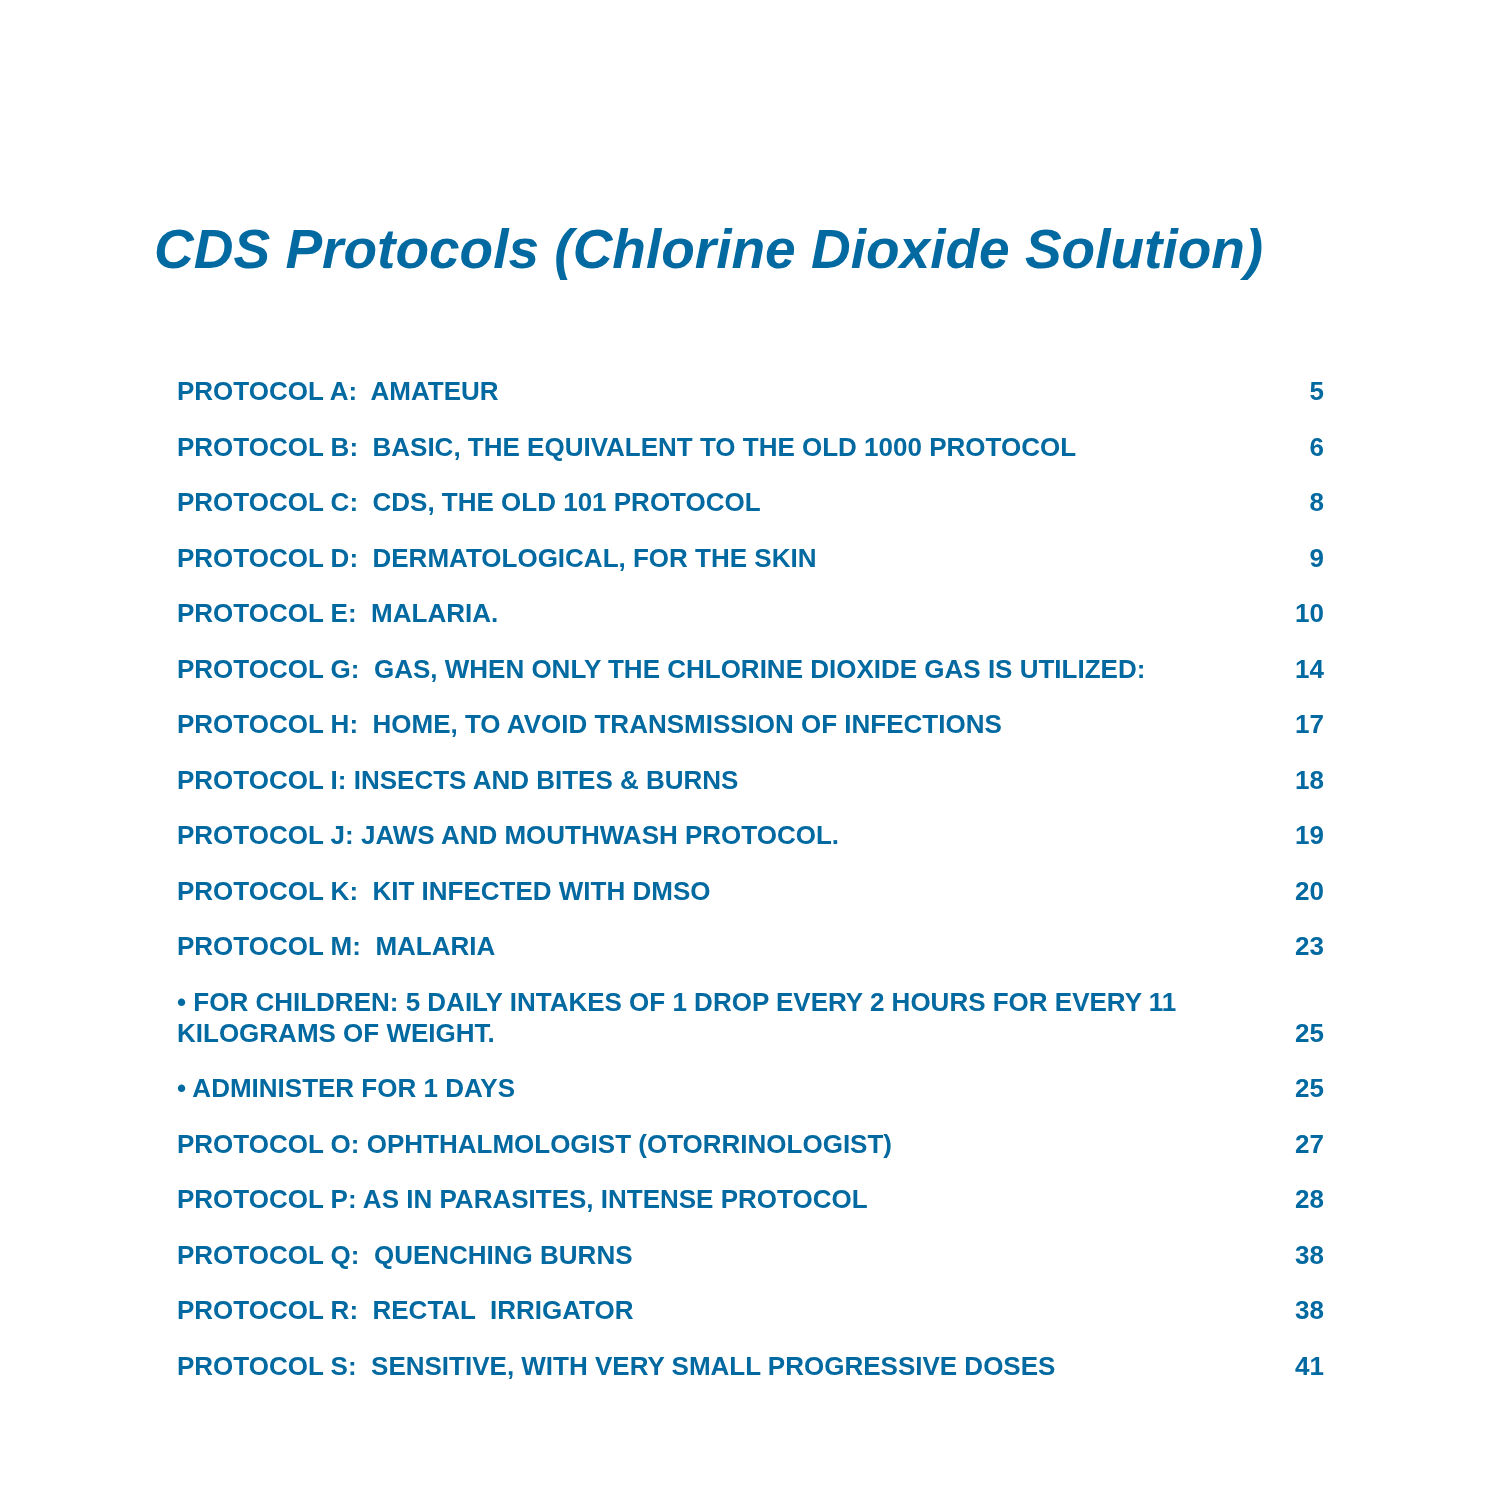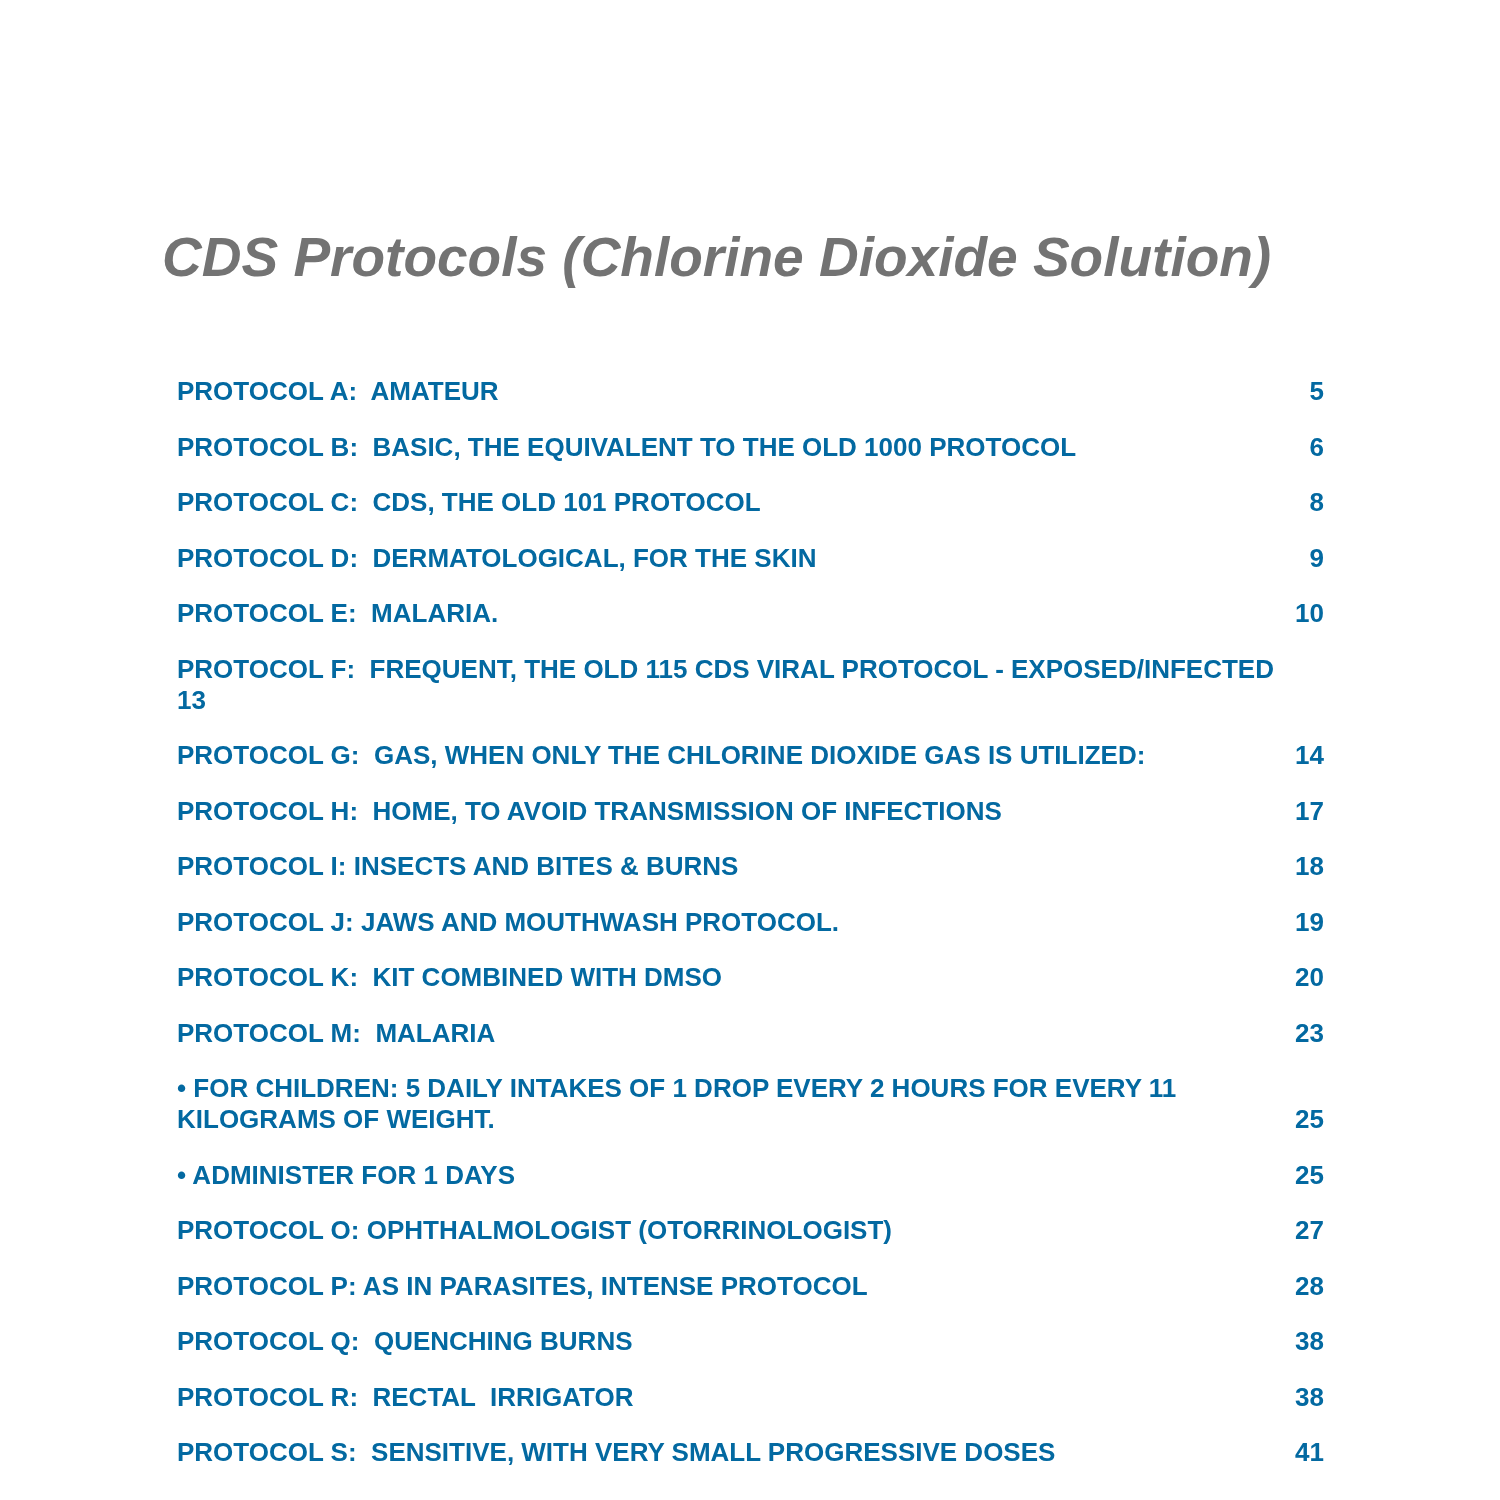--- a/index.html
+++ b/index.html
@@ -19,27 +19,27 @@
       left: 0;
       top: 0;
       width: 1500px;
       height: 1500px;
       background: #ffffff;
     }
     .doc-title {
       position: absolute;
       left: 150px;
       top: 212px;
-      margin: 12px;
+      margin: 4px;
       font-family: "Liberation Sans", sans-serif;
       font-weight: bold;
       font-style: italic;
       font-size: 55px;
       line-height: 66px;
-      color: #737373;
+      color: #0369a1;
       white-space: nowrap;
       letter-spacing: 0px;
     }
     .toc {
       position: absolute;
       left: 177px;
       top: 376px;
       width: 1147px;
     }
     .toc-entry {
@@ -101,24 +101,20 @@
     <div class="toc-entry single">
       <span class="entry-text">PROTOCOL D:  DERMATOLOGICAL, FOR THE SKIN</span>
       <span class="entry-page">9</span>
     </div>
 
     <div class="toc-entry single">
       <span class="entry-text">PROTOCOL E:  MALARIA.</span>
       <span class="entry-page">10</span>
     </div>
 
-    <div class="toc-entry wrap-full">
-      <span class="entry-text">PROTOCOL F:  FREQUENT, THE OLD 115 CDS VIRAL PROTOCOL - EXPOSED/INFECTED</span>
-      <span class="entry-page">13</span>
-    </div>
 
     <div class="toc-entry single">
       <span class="entry-text">PROTOCOL G:  GAS, WHEN ONLY THE CHLORINE DIOXIDE GAS IS UTILIZED:</span>
       <span class="entry-page">14</span>
     </div>
 
     <div class="toc-entry single">
       <span class="entry-text">PROTOCOL H:  HOME, TO AVOID TRANSMISSION OF INFECTIONS</span>
       <span class="entry-page">17</span>
     </div>
@@ -127,21 +123,21 @@
       <span class="entry-text">PROTOCOL I: INSECTS AND BITES &amp; BURNS</span>
       <span class="entry-page">18</span>
     </div>
 
     <div class="toc-entry single">
       <span class="entry-text">PROTOCOL J: JAWS AND MOUTHWASH PROTOCOL.</span>
       <span class="entry-page">19</span>
     </div>
 
     <div class="toc-entry single">
-      <span class="entry-text">PROTOCOL K:  KIT COMBINED WITH DMSO</span>
+      <span class="entry-text">PROTOCOL K:  KIT INFECTED WITH DMSO</span>
       <span class="entry-page">20</span>
     </div>
 
 
     <div class="toc-entry single">
       <span class="entry-text">PROTOCOL M:  MALARIA</span>
       <span class="entry-page">23</span>
     </div>
 
     <div class="toc-entry wrap-two">

